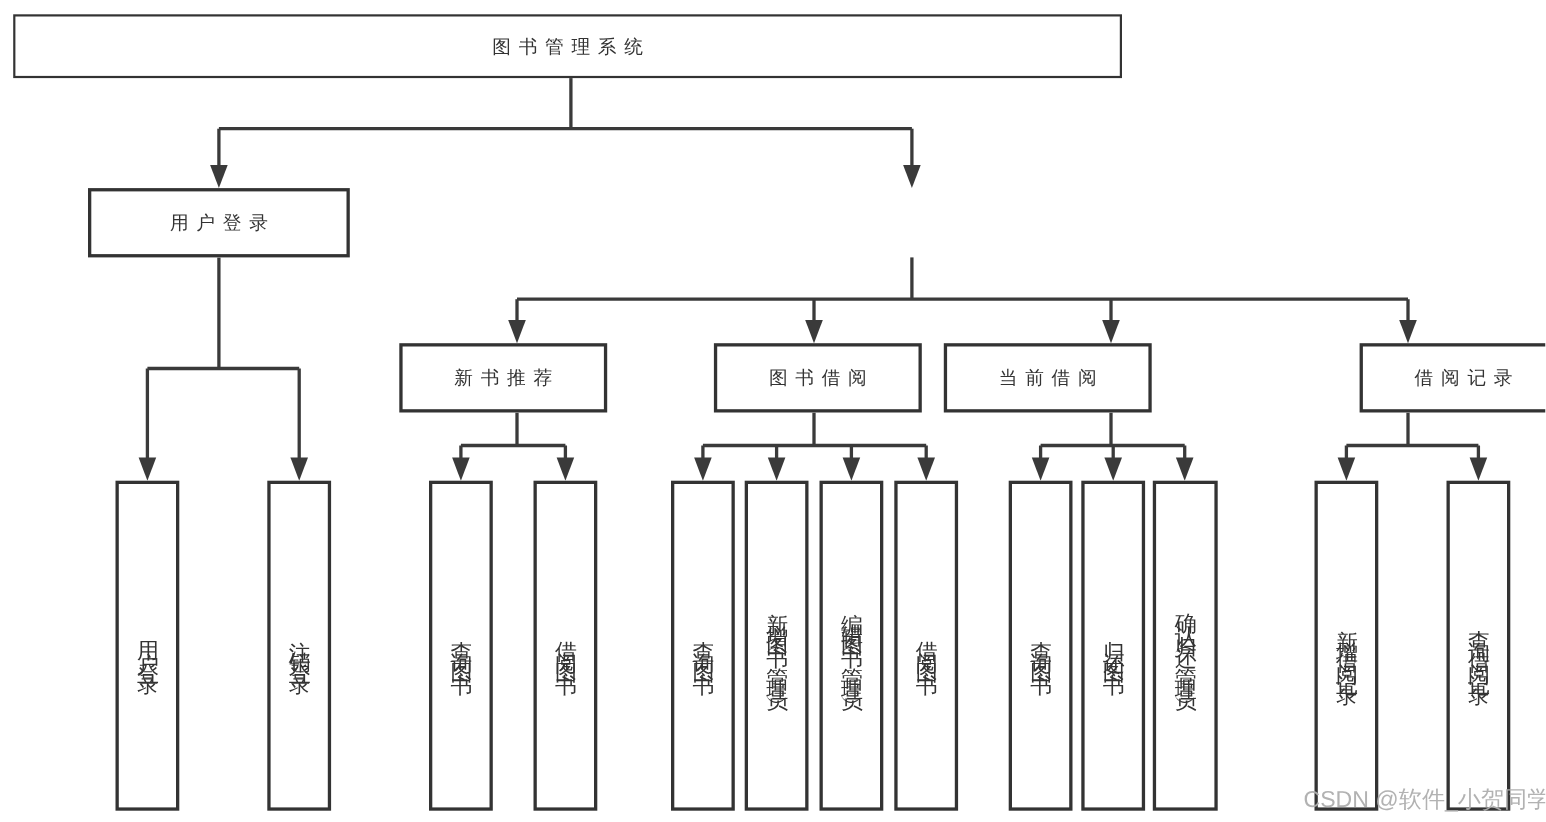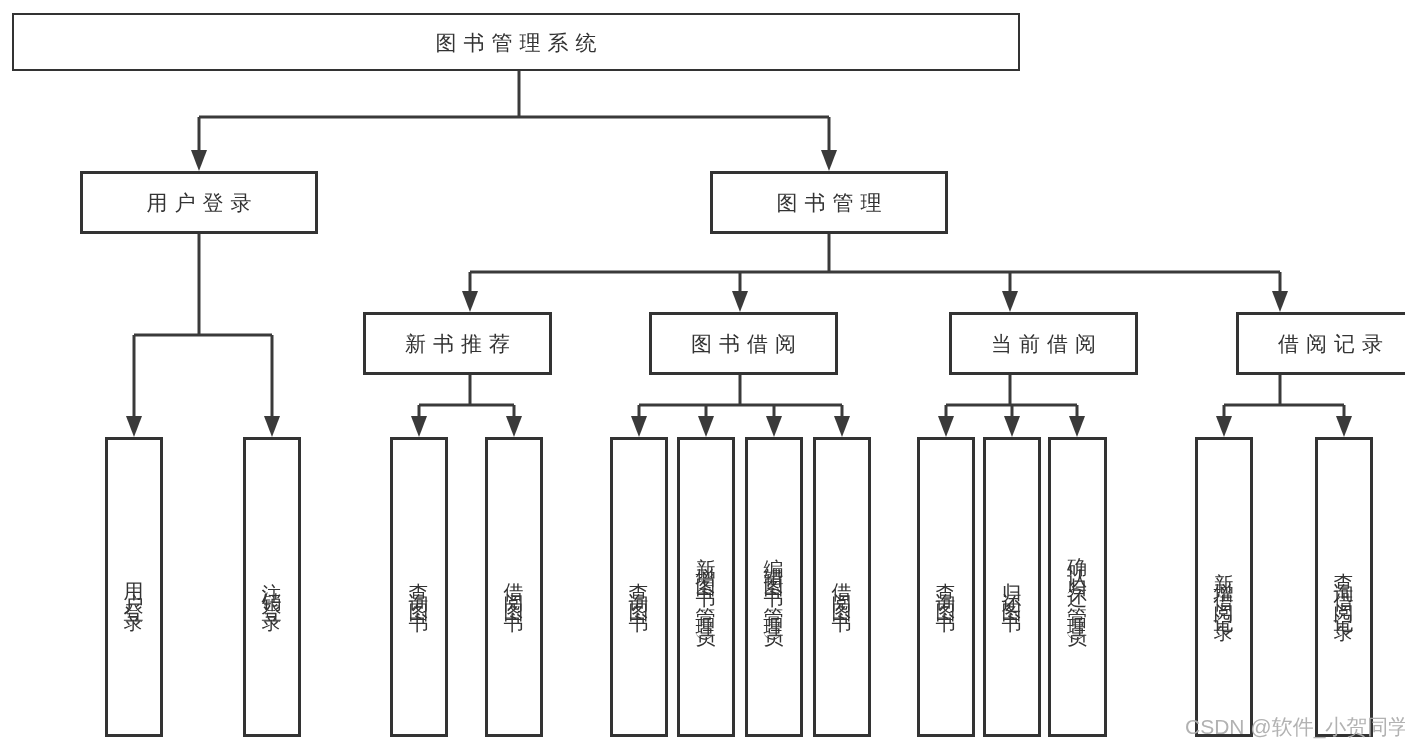--- a/index.html
+++ b/index.html
@@ -29,21 +29,21 @@
     color: #333333;
     display: flex;
     align-items: center;
     justify-content: center;
     z-index: 2;
   }
   .node.root {
     border-width: 2px;
   }
   .h-label {
-    font-size: 21px;
+    font-size: 17px;
     letter-spacing: 7px;
     text-indent: 7px; 
     white-space: nowrap;
     line-height: 1;
   }
   .v-label {
     writing-mode: vertical-rl;
     text-orientation: mixed;
     font-size: 20px;
     letter-spacing: 10px;
@@ -52,21 +52,21 @@
   }
   
   .box-root   { left: 12px;  top: 13px;  width: 1008px; height: 58px; }
   
   .box-userlogin { left: 80px;  top: 171px; width: 238px; height: 63px; }
   .box-bookmgmt  { left: 710px; top: 171px; width: 238px; height: 63px; }
   
   .box-sec { top: 312px; width: 189px; height: 63px; }
   .box-sec0 { left: 363px; }
   .box-sec1 { left: 633px; margin-left: 16px; }
-  .box-sec2 { left: 949px; }
+  .box-sec2 { left: 858px; }
   .box-sec3 { left: 1236px; }
   
   .leaf { top: 437px; width: 58px; height: 300px; }
   .leaf-ul0 { left: 105px; }
   .leaf-ul1 { left: 243px; }
   .leaf-s00 { left: 390px; }
   .leaf-s01 { left: 485px; }
   .leaf-s10 { left: 610px; }
   .leaf-s11 { left: 677px; }
   .leaf-s12 { left: 745px; }
@@ -158,23 +158,20 @@
     </g>
   </svg>
 
   <div class="node root box-root">
     <span class="h-label">图书管理系统</span>
   </div>
 
   <div class="node box-userlogin">
     <span class="h-label">用户登录</span>
   </div>
-  <div class="node box-bookmgmt">
-    <span class="h-label">图书管理</span>
-  </div>
 
   <div class="node box-sec box-sec0">
     <span class="h-label">新书推荐</span>
   </div>
   <div class="node box-sec box-sec1">
     <span class="h-label">图书借阅</span>
   </div>
   <div class="node box-sec box-sec2">
     <span class="h-label">当前借阅</span>
   </div>

